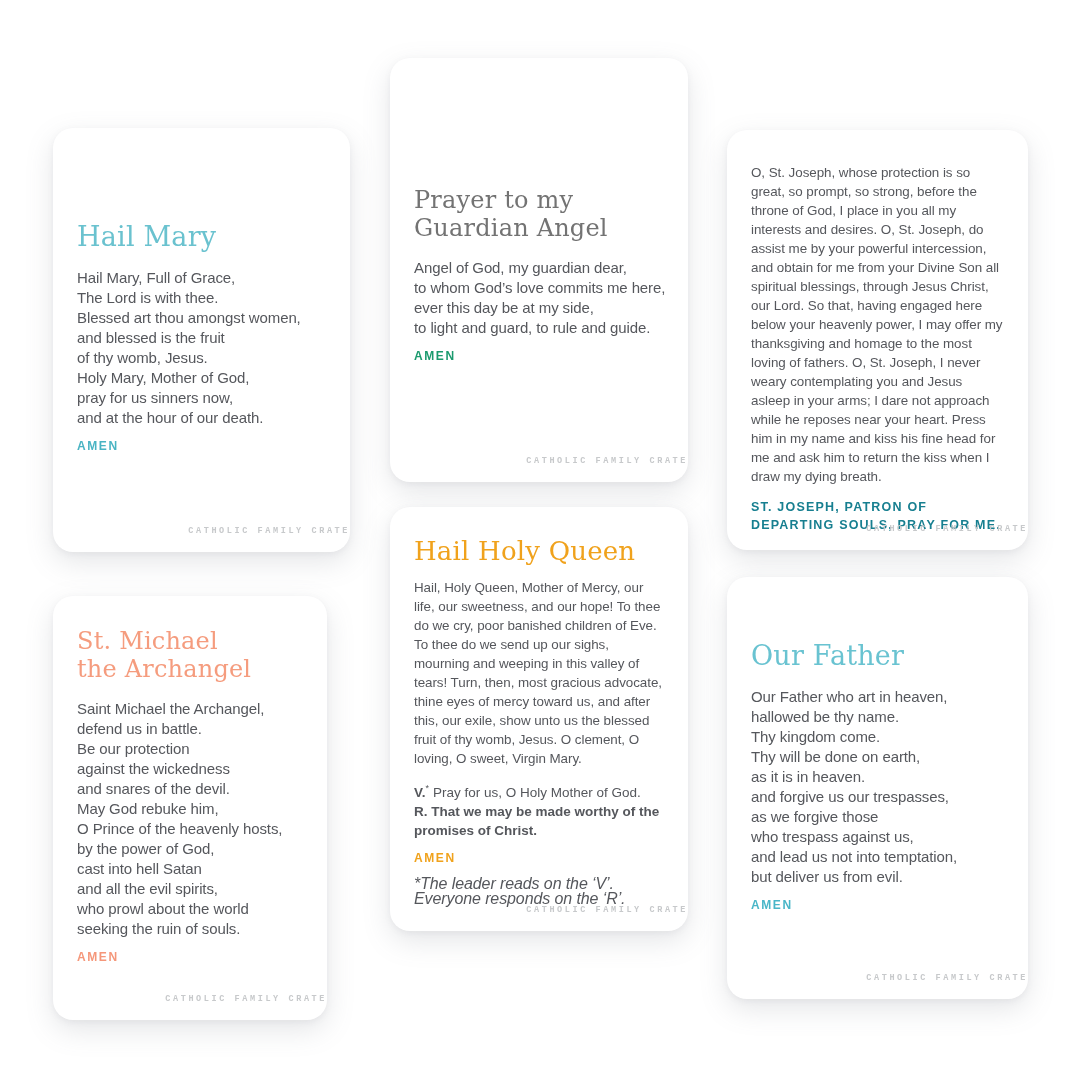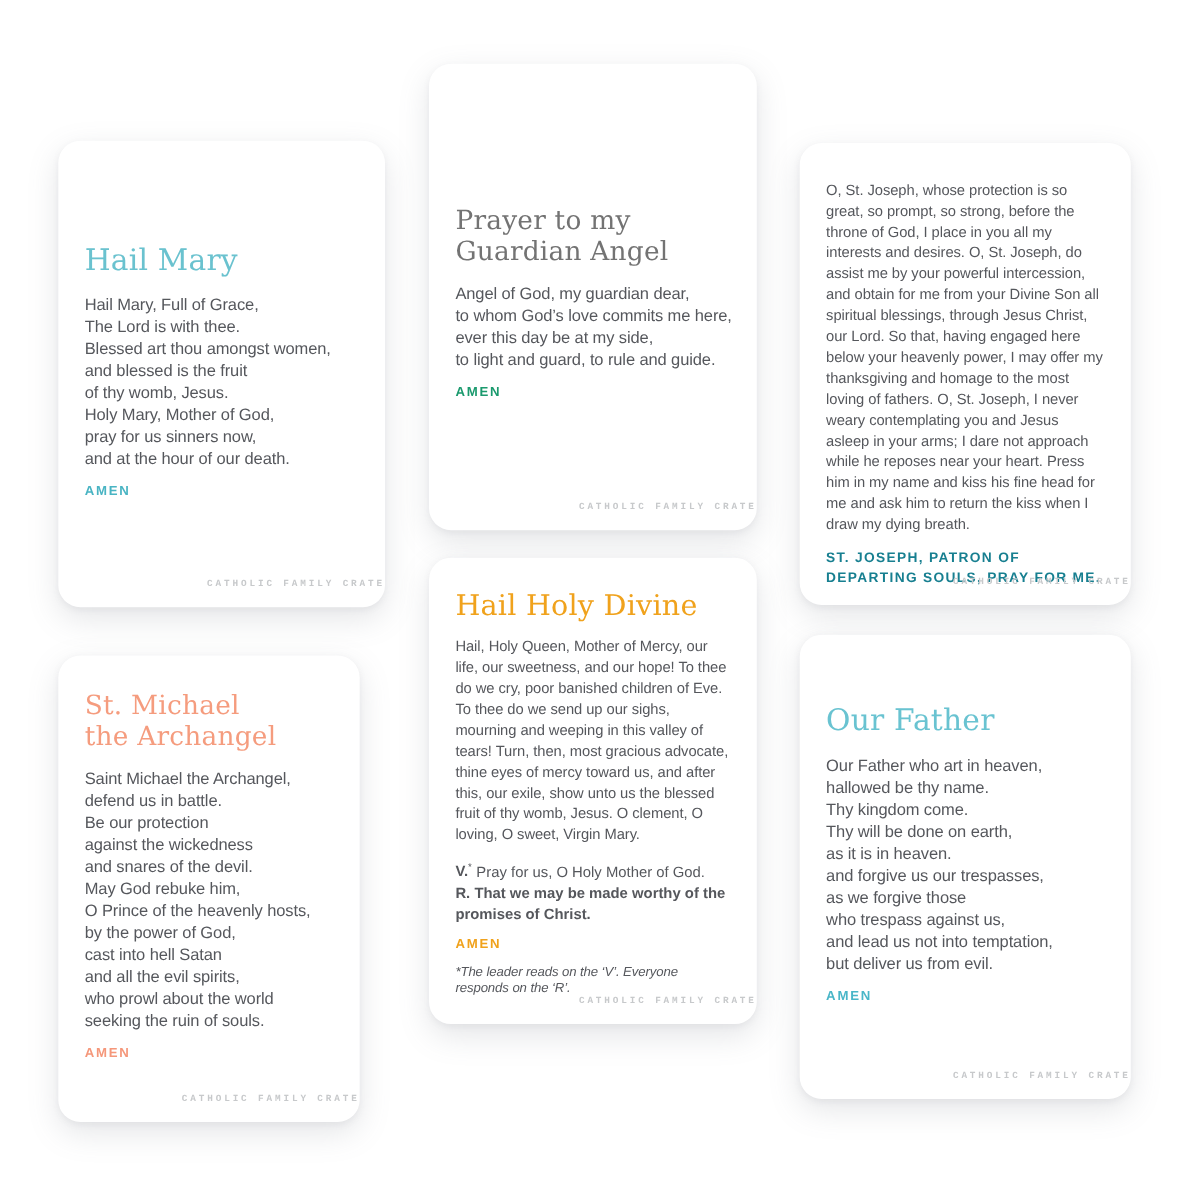--- a/index.html
+++ b/index.html
@@ -31,21 +31,21 @@
   }
   .closing{
     font-size:12.5px;font-weight:bold;letter-spacing:1.2px;line-height:18px;
     color:#177f90;margin-top:12px;
   }
   .versicle{font-size:13.5px;line-height:19px;color:#55575c;margin:11px 0 0 0;}
   .versicle sup{font-size:9px;}
   .versicle .vtext{margin-left:4px;}
   .versicle.resp{font-weight:bold;margin-top:0;}
   .footnote{
-    font-size:12px;line-height:15px;font-style:italic;color:#55575c;
+    font-size:16px;line-height:15px;font-style:italic;color:#55575c;
     margin-top:11px;letter-spacing:-0.1px;
   }
   
   .c-hail-mary .title{color:#6ac2cf;}        .c-hail-mary .amen{color:#49b4c3;}
   .c-guardian .title{color:#737373;}         .c-guardian .amen{color:#1b9a6e;}
   .c-st-michael .title{color:#f59c7e;}       .c-st-michael .amen{color:#f5977a;}
   .c-holy-queen .title{color:#f0a21c;}       .c-holy-queen .amen{color:#f0a21c;}
   .c-our-father .title{color:#69c3d1;}       .c-our-father .amen{color:#49b6c8;}
   
   .pos-hail-mary {left:53px; top:128px;width:297px;height:424px;}
@@ -115,21 +115,21 @@
       <div class="line">cast into hell Satan</div>
       <div class="line">and all the evil spirits,</div>
       <div class="line">who prowl about the world</div>
       <div class="line">seeking the ruin of souls.</div>
     </div>
   <div class="amen">AMEN</div>
   <div class="card-footer">CATHOLIC FAMILY CRATE</div>
 </div>
 
 <div class="card c-holy-queen pos-holy-queen">
-  <h2 class="title one-line" style="font-size:26px;">Hail Holy Divine</h2>
+  <h2 class="title one-line" style="font-size:26px;">Hail Holy Queen</h2>
   <p class="para">Hail, Holy Queen, Mother of Mercy, our life, our sweetness, and our hope! To thee do we cry, poor banished children of Eve. To thee do we send up our sighs, mourning and weeping in this valley of tears! Turn, then, most gracious advocate, thine eyes of mercy toward us, and after this, our exile, show unto us the blessed fruit of thy womb, Jesus. O clement, O loving, O sweet, Virgin Mary.</p>
   <p class="versicle"><strong>V.</strong><sup>*</sup><span class="vtext">Pray for us, O Holy Mother of God.</span></p>
   <p class="versicle resp">R. That we may be made worthy of the promises of Christ.</p>
   <div class="amen">AMEN</div>
   <div class="footnote">*The leader reads on the ‘V’. Everyone responds on the ‘R’.</div>
   <div class="card-footer">CATHOLIC FAMILY CRATE</div>
 </div>
 
 <div class="card c-our-father pos-our-father">
   <h2 class="title one-line">Our Father</h2>

